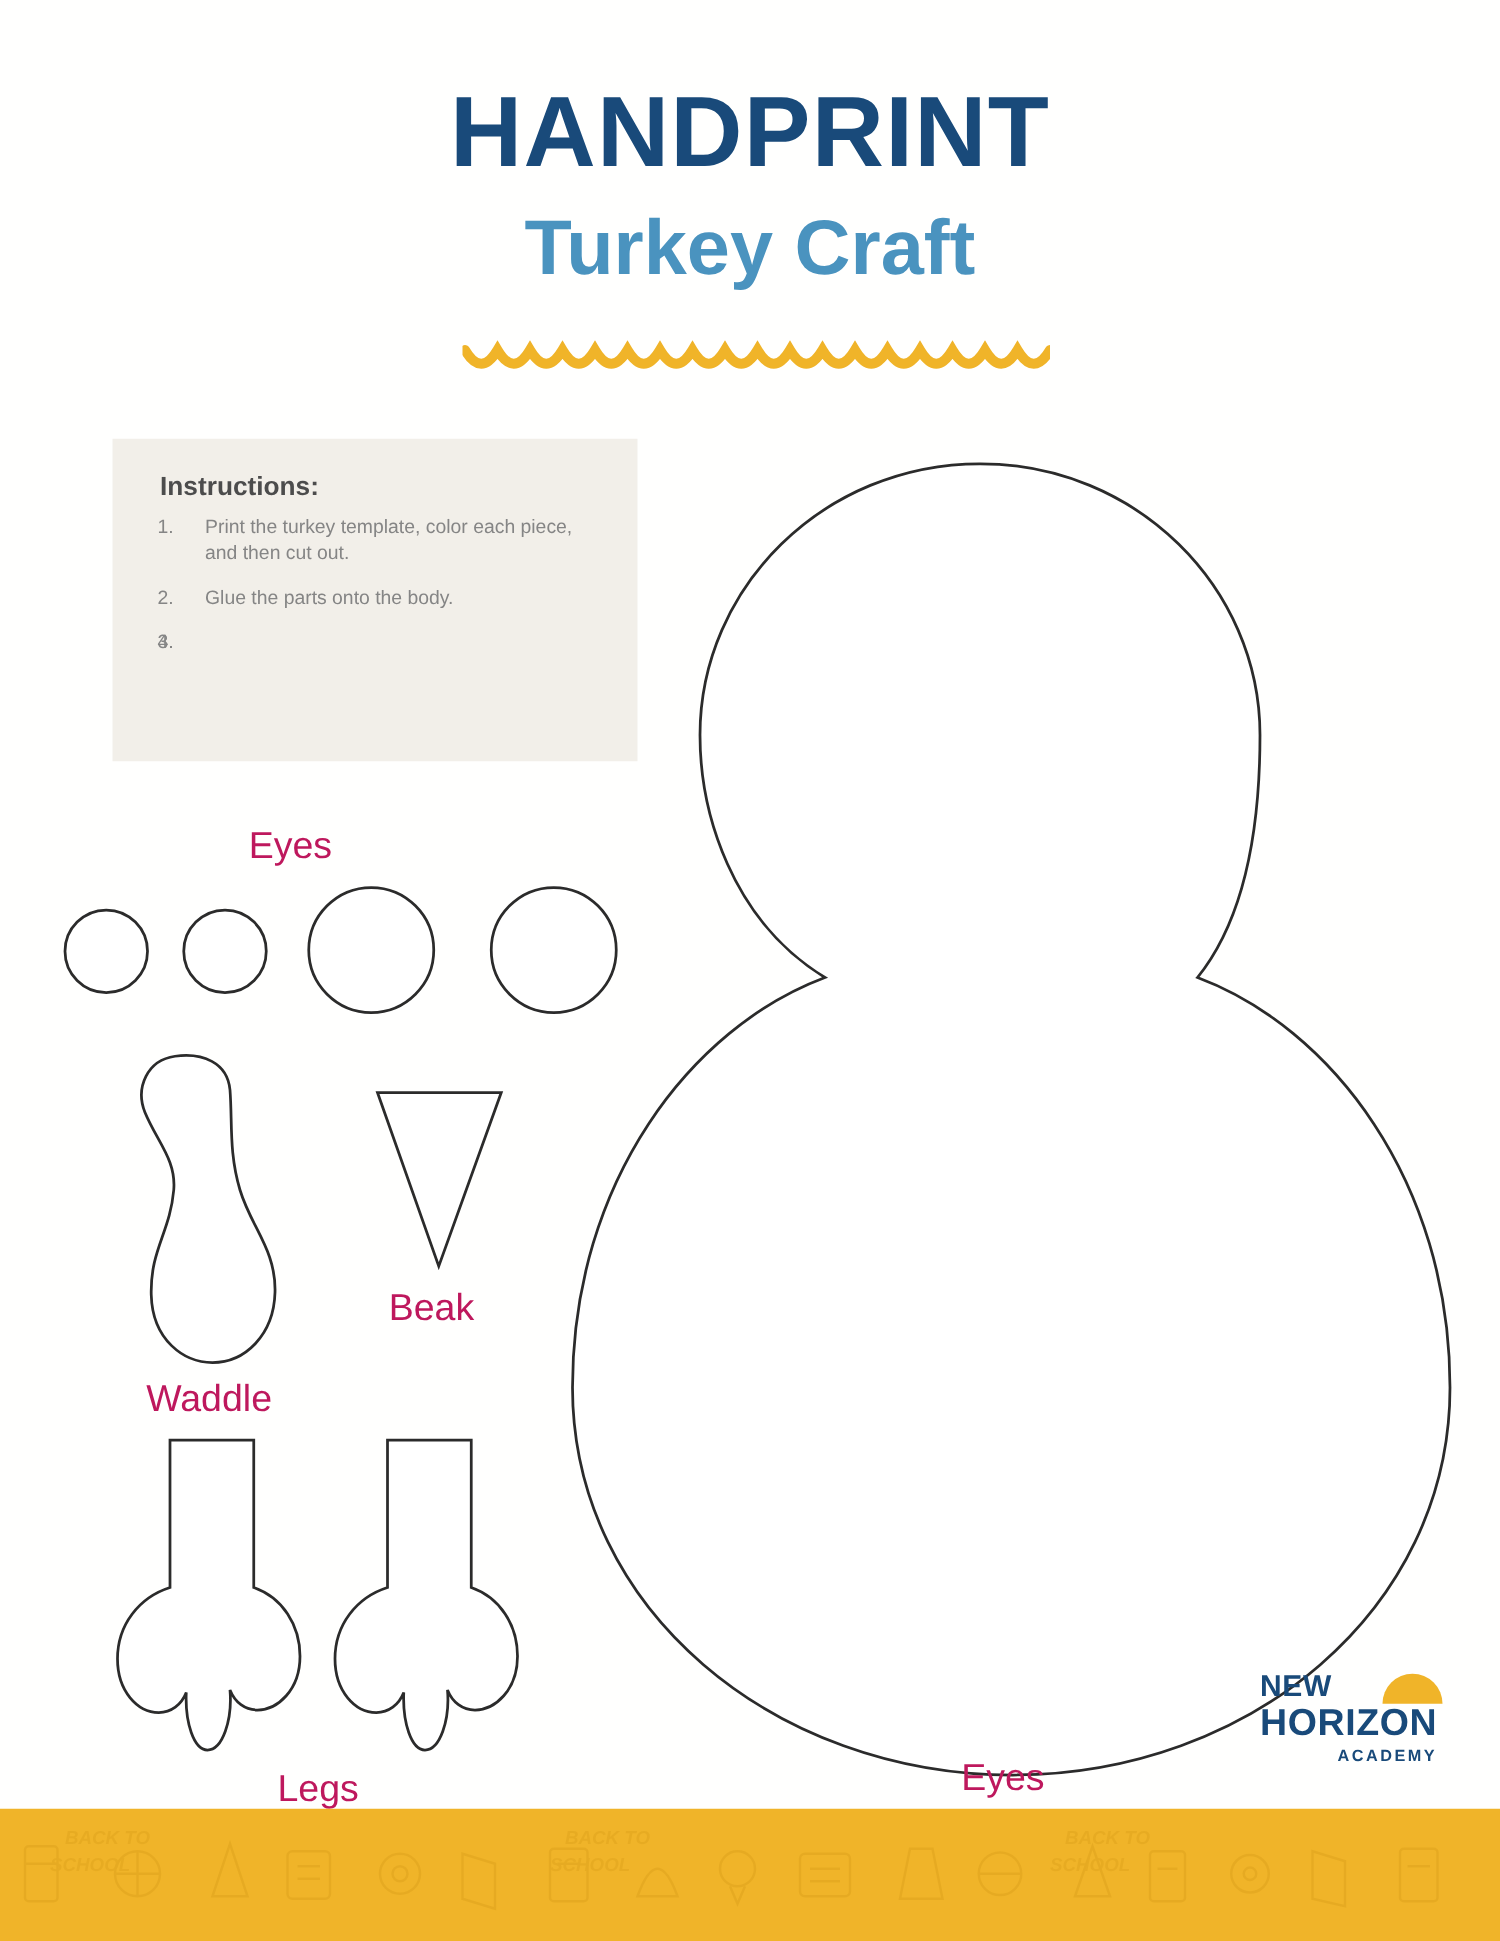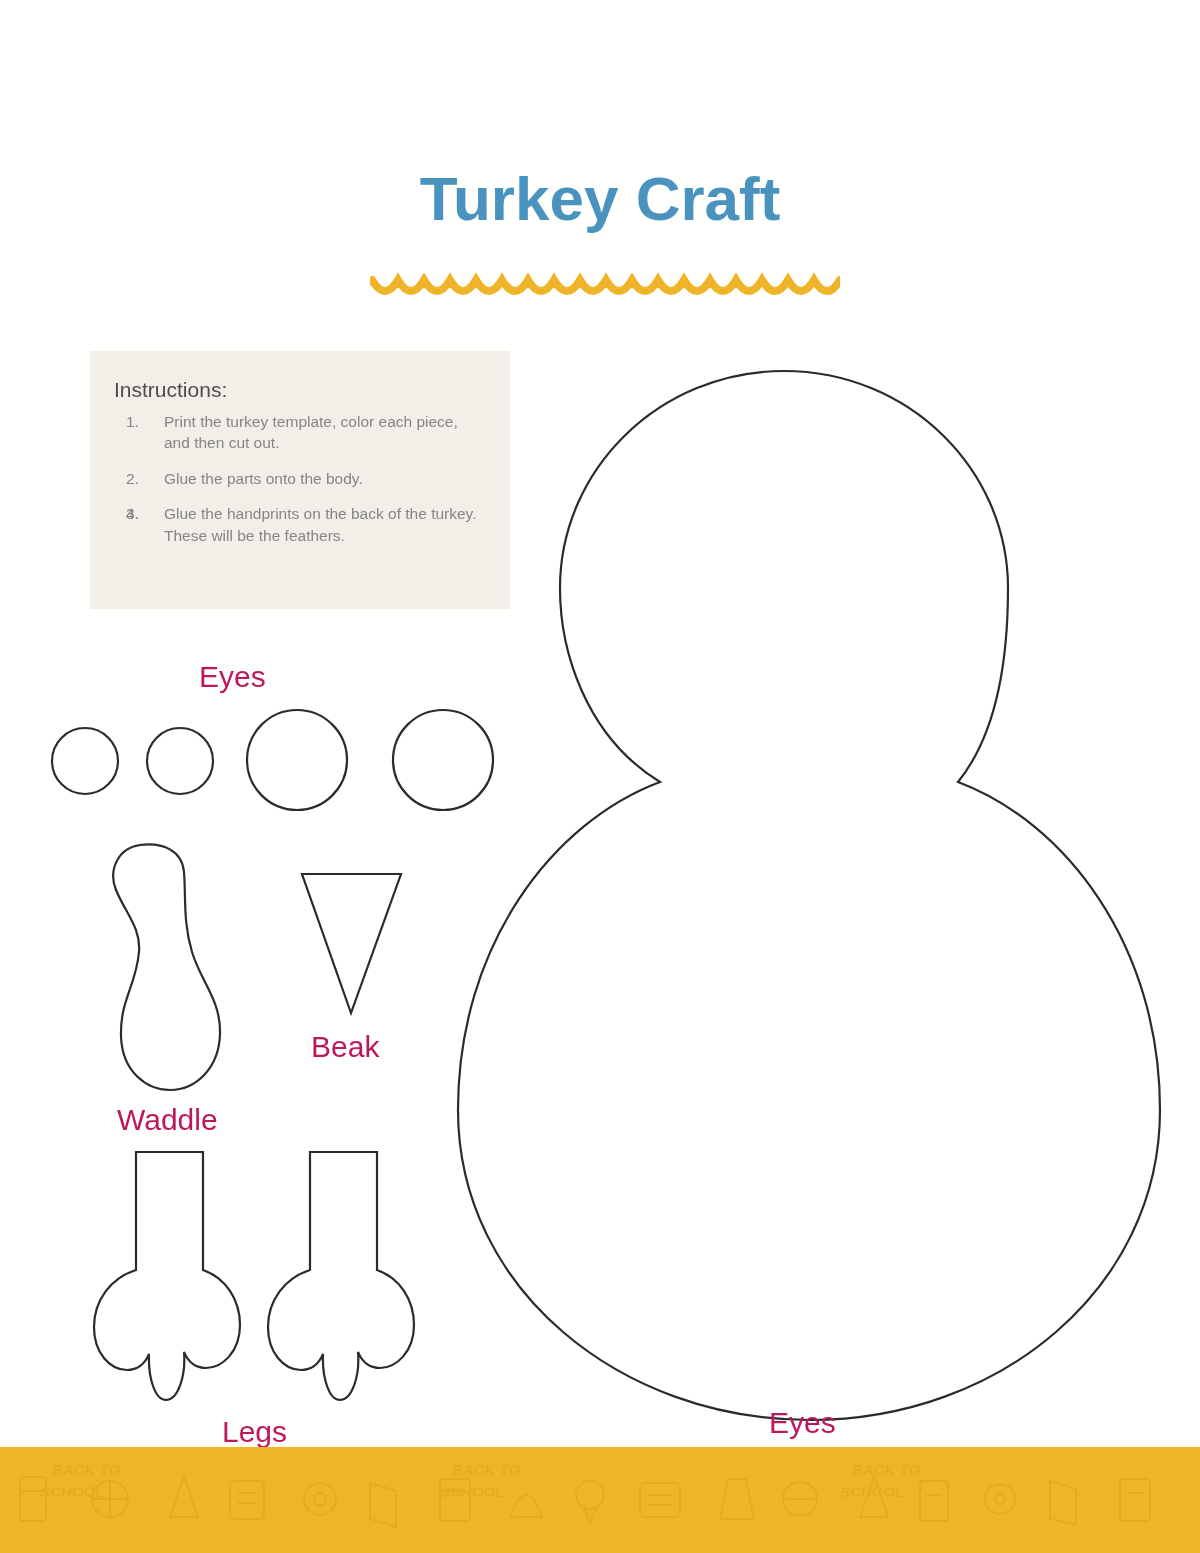--- a/index.html
+++ b/index.html
@@ -54,25 +54,25 @@
   .instructions-box {
     position: absolute;
     left: 90px;
     top: 351px;
     width: 420px;
     height: 258px;
     background: #f2efe9;
   }
   .instructions-title {
     position: absolute;
-    left: 24px;
+    left: 38px;
     top: 27px;
     font-size: 21px;
     color: #4c4c4c;
-    font-weight: normal;
+    font-weight: bold;
   }
   .instructions-list {
     position: absolute;
     left: 36px;
     top: 60px;
     width: 360px;
     margin: 0;
     padding: 0;
     list-style: none;
     color: #858585;
@@ -182,20 +182,21 @@
     width: 1200px;
     height: 106px;
     opacity: 0.38;
   }
 </style>
 </head>
 <body>
 
 <div id="page">
 
+  <div class="title-main">HANDPRINT</div>
   <div class="title-sub">Turkey Craft</div>
 
   <svg class="squiggle" viewBox="0 0 470 34">
     <path d="M2 12 q13 22 26 0 q13 22 26 0 q13 22 26 0 q13 22 26 0 q13 22 26 0 q13 22 26 0 q13 22 26 0 q13 22 26 0 q13 22 26 0 q13 22 26 0 q13 22 26 0 q13 22 26 0 q13 22 26 0 q13 22 26 0 q13 22 26 0 q13 22 26 0 q13 22 26 0 q13 22 26 0" fill="none" stroke="#f0b429" stroke-width="8" stroke-linecap="round"></path>
   </svg>
 
   <div class="instructions-box">
     <div class="instructions-title">Instructions:</div>
     <ul class="instructions-list">
       <li>
@@ -204,21 +205,20 @@
       </li>
       <li>
         <span class="num">2.</span>
         <span>Glue the parts onto the body.</span>
       </li>
       <li>
         <span class="num">3.</span>
       </li>
       <li>
         <span class="num">4.</span>
-        <span>Glue the handprints on the back of the turkey. These will be the feathers.</span>
       </li>
     </ul>
   </div>
 
   <svg class="draw" viewBox="0 0 1200 1553">
 
     <circle class="outline" cx="85" cy="761" r="33"></circle>
     <circle class="outline" cx="180" cy="761" r="33"></circle>
     <circle class="outline" cx="297" cy="760" r="50"></circle>
     <circle class="outline" cx="443" cy="760" r="50"></circle>
@@ -265,20 +265,28 @@
          C 620 1420 458 1288 458 1110
          C 458 945 553 822 660 782 Z"></path>
   </svg>
 
   <div class="shape-label lbl-eyes">Eyes</div>
   <div class="shape-label lbl-waddle">Waddle</div>
   <div class="shape-label lbl-beak">Beak</div>
   <div class="shape-label lbl-legs">Legs</div>
   <div class="shape-label lbl-body">Eyes</div>
 
+  <div class="logo">
+    <svg class="logo-sun" viewBox="0 0 52 26">
+      <path d="M2 25 A24 24 0 0 1 50 25 Z" fill="#f0b429"></path>
+    </svg>
+    <div class="logo-new">NEW</div>
+    <div class="logo-horizon">HORIZON</div>
+    <div class="logo-academy">ACADEMY</div>
+  </div>
 
   <div class="footer-band">
     <svg class="footer-pattern" viewBox="0 0 1200 106">
       <g fill="none" stroke="#d79c18" stroke-width="2">
         <g>
           <rect x="20" y="30" width="26" height="44" rx="3"></rect>
           <line x1="20" y1="44" x2="46" y2="44"></line>
           <circle cx="110" cy="52" r="18"></circle>
           <line x1="92" y1="52" x2="128" y2="52"></line>
           <line x1="110" y1="34" x2="110" y2="70"></line>

